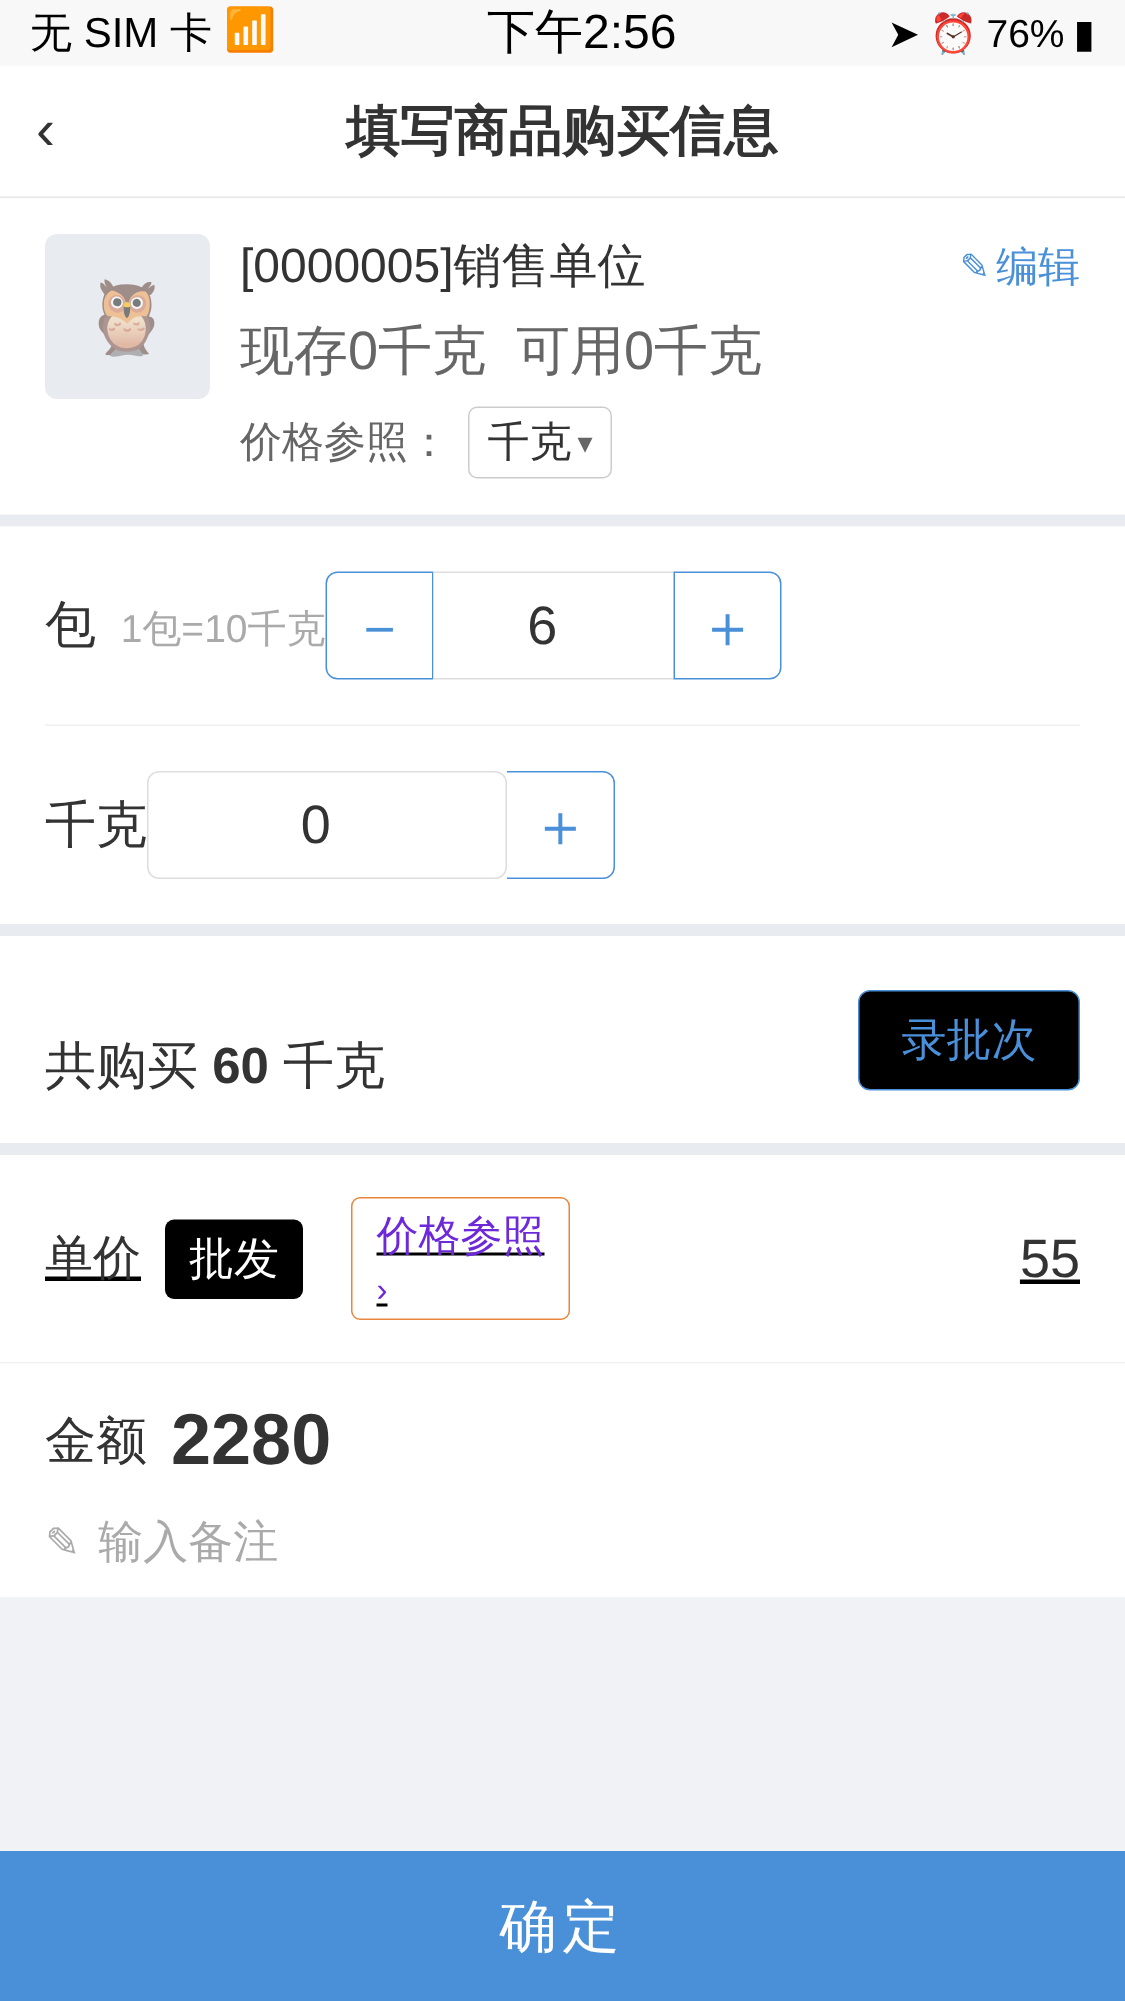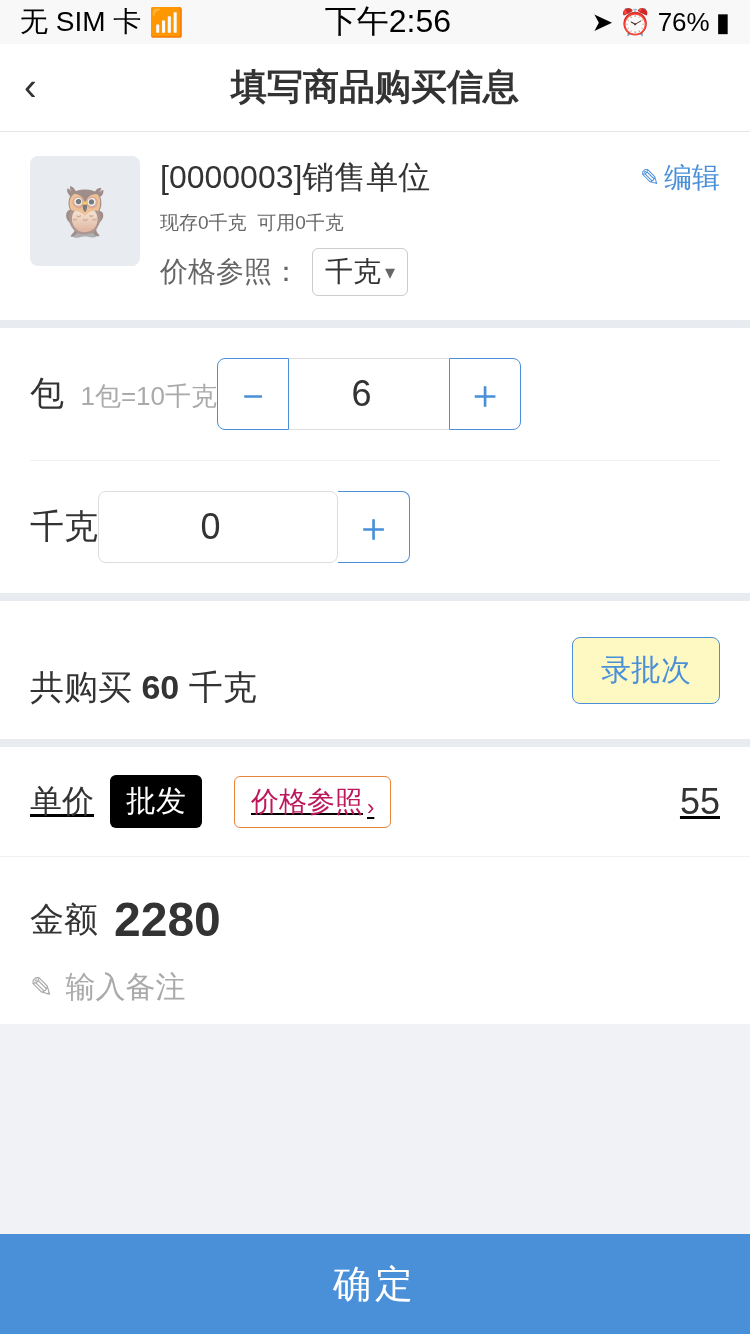--- a/index.html
+++ b/index.html
@@ -19,21 +19,20 @@
       height: 44px;
       background: #f8f8f8;
       display: flex;
       align-items: center;
       justify-content: space-between;
       padding: 0 20px;
       font-size: 28px;
     }
     .status-left {
       display: flex;
-      align-items: center;
       gap: 8px;
       font-size: 28px;
       color: #000;
     }
     .status-center {
       font-size: 32px;
       font-weight: 500;
       color: #000;
     }
     .status-right {
@@ -111,21 +110,21 @@
       font-size: 28px;
       display: flex;
       align-items: center;
       gap: 4px;
       cursor: pointer;
     }
     .edit-icon {
       font-size: 24px;
     }
     .product-stock {
-      font-size: 19px;
+      font-size: 36px;
       color: #666;
       margin-top: 10px;
     }
     .product-unit-row {
       display: flex;
       align-items: center;
       margin-top: 12px;
       gap: 12px;
     }
     .unit-label {
@@ -230,21 +229,21 @@
     .summary-highlight {
       color: #333;
       font-weight: 600;
     }
     .batch-btn {
       border: 1px solid #4a90d9;
       border-radius: 8px;
       padding: 12px 28px;
       font-size: 30px;
       color: #4a90d9;
-      background: #fef9c3;
+      background: #000000;
       cursor: pointer;
     }
 
     
     .price-section {
       background: #fff;
       padding: 28px 30px;
       display: flex;
       align-items: center;
       border-bottom: 1px solid #f0f0f0;
@@ -261,46 +260,46 @@
       font-size: 30px;
       padding: 6px 16px;
       border-radius: 6px;
       margin-right: 32px;
     }
     .price-ref-btn {
       border: 1.5px solid #e8863c;
       border-radius: 6px;
       padding: 6px 16px;
       font-size: 28px;
-      color: #be185d;
-      display: flex;
-      align-items: flex-end;
+      color: #6d28d9;
+      display: flex;
+      align-items: flex-start;
       gap: 4px;
       cursor: pointer;
+      flex-direction: column;
     }
     .price-ref-arrow {
       font-size: 22px;
     }
     .price-value {
       margin-left: auto;
       font-size: 36px;
       color: #333;
       font-weight: 500;
     }
 
     
     .amount-section {
       background: #fff;
       padding: 24px 30px 16px;
     }
     .amount-row {
       display: flex;
       align-items: center;
       margin-bottom: 20px;
-      margin-top: 11px;
     }
     .amount-label {
       font-size: 34px;
       color: #333;
       font-weight: 500;
       margin-right: 16px;
     }
     .amount-value {
       font-size: 48px;
       color: #333;
@@ -367,21 +366,21 @@
   <span class="nav-title">填写商品购买信息</span>
 </div>
 
 <div class="product-card">
   <div class="product-image">
     <span class="product-image-placeholder">🦉</span>
   </div>
   <div class="product-info">
     <div class="product-name-row">
       <span class="product-name">
-        <span>[0000003]</span><span>销售单位</span>
+        <span>[0000005]</span><span>销售单位</span>
       </span>
       <span class="edit-btn">
         <span class="edit-icon">✎</span>
         <span>编辑</span>
       </span>
     </div>
     <div class="product-stock">
       <span>现存0千克</span>&nbsp;&nbsp;<span>可用0千克</span>
     </div>
     <div class="product-unit-row">

